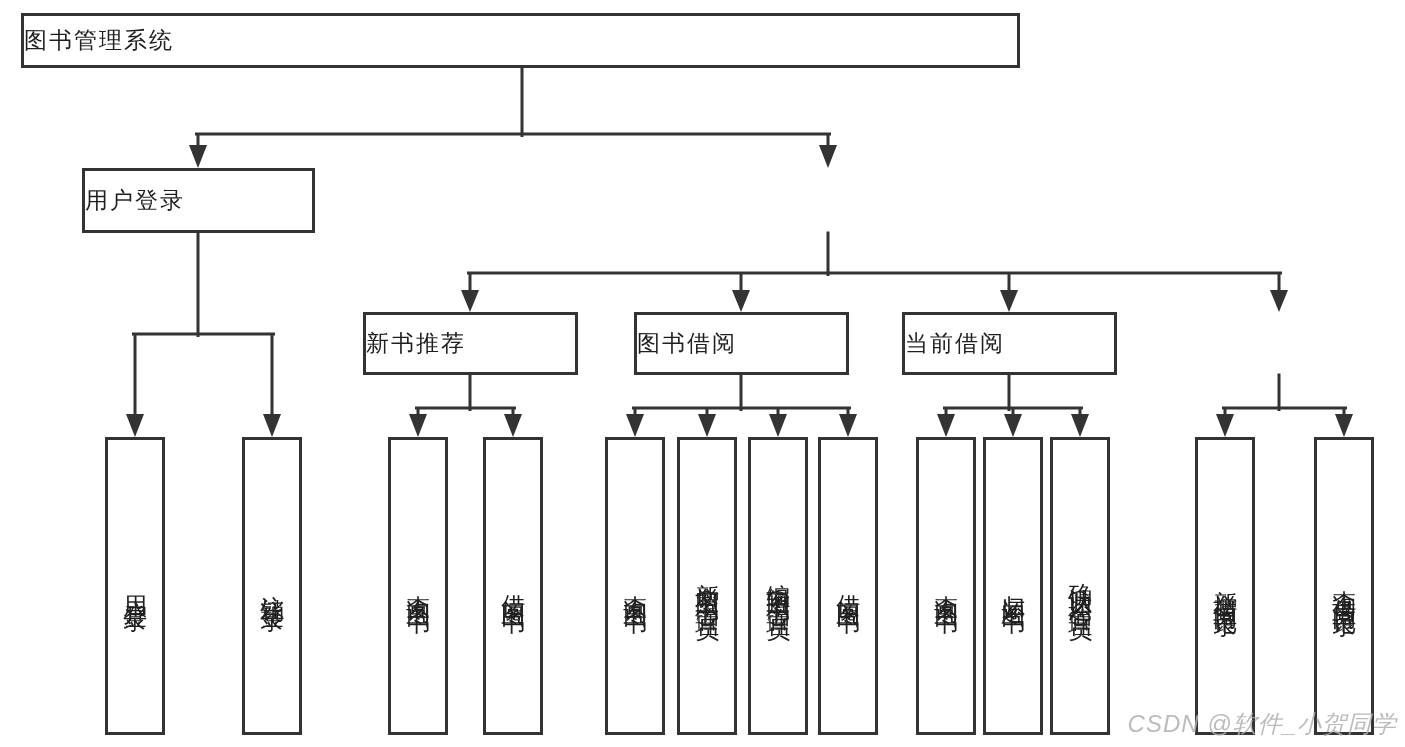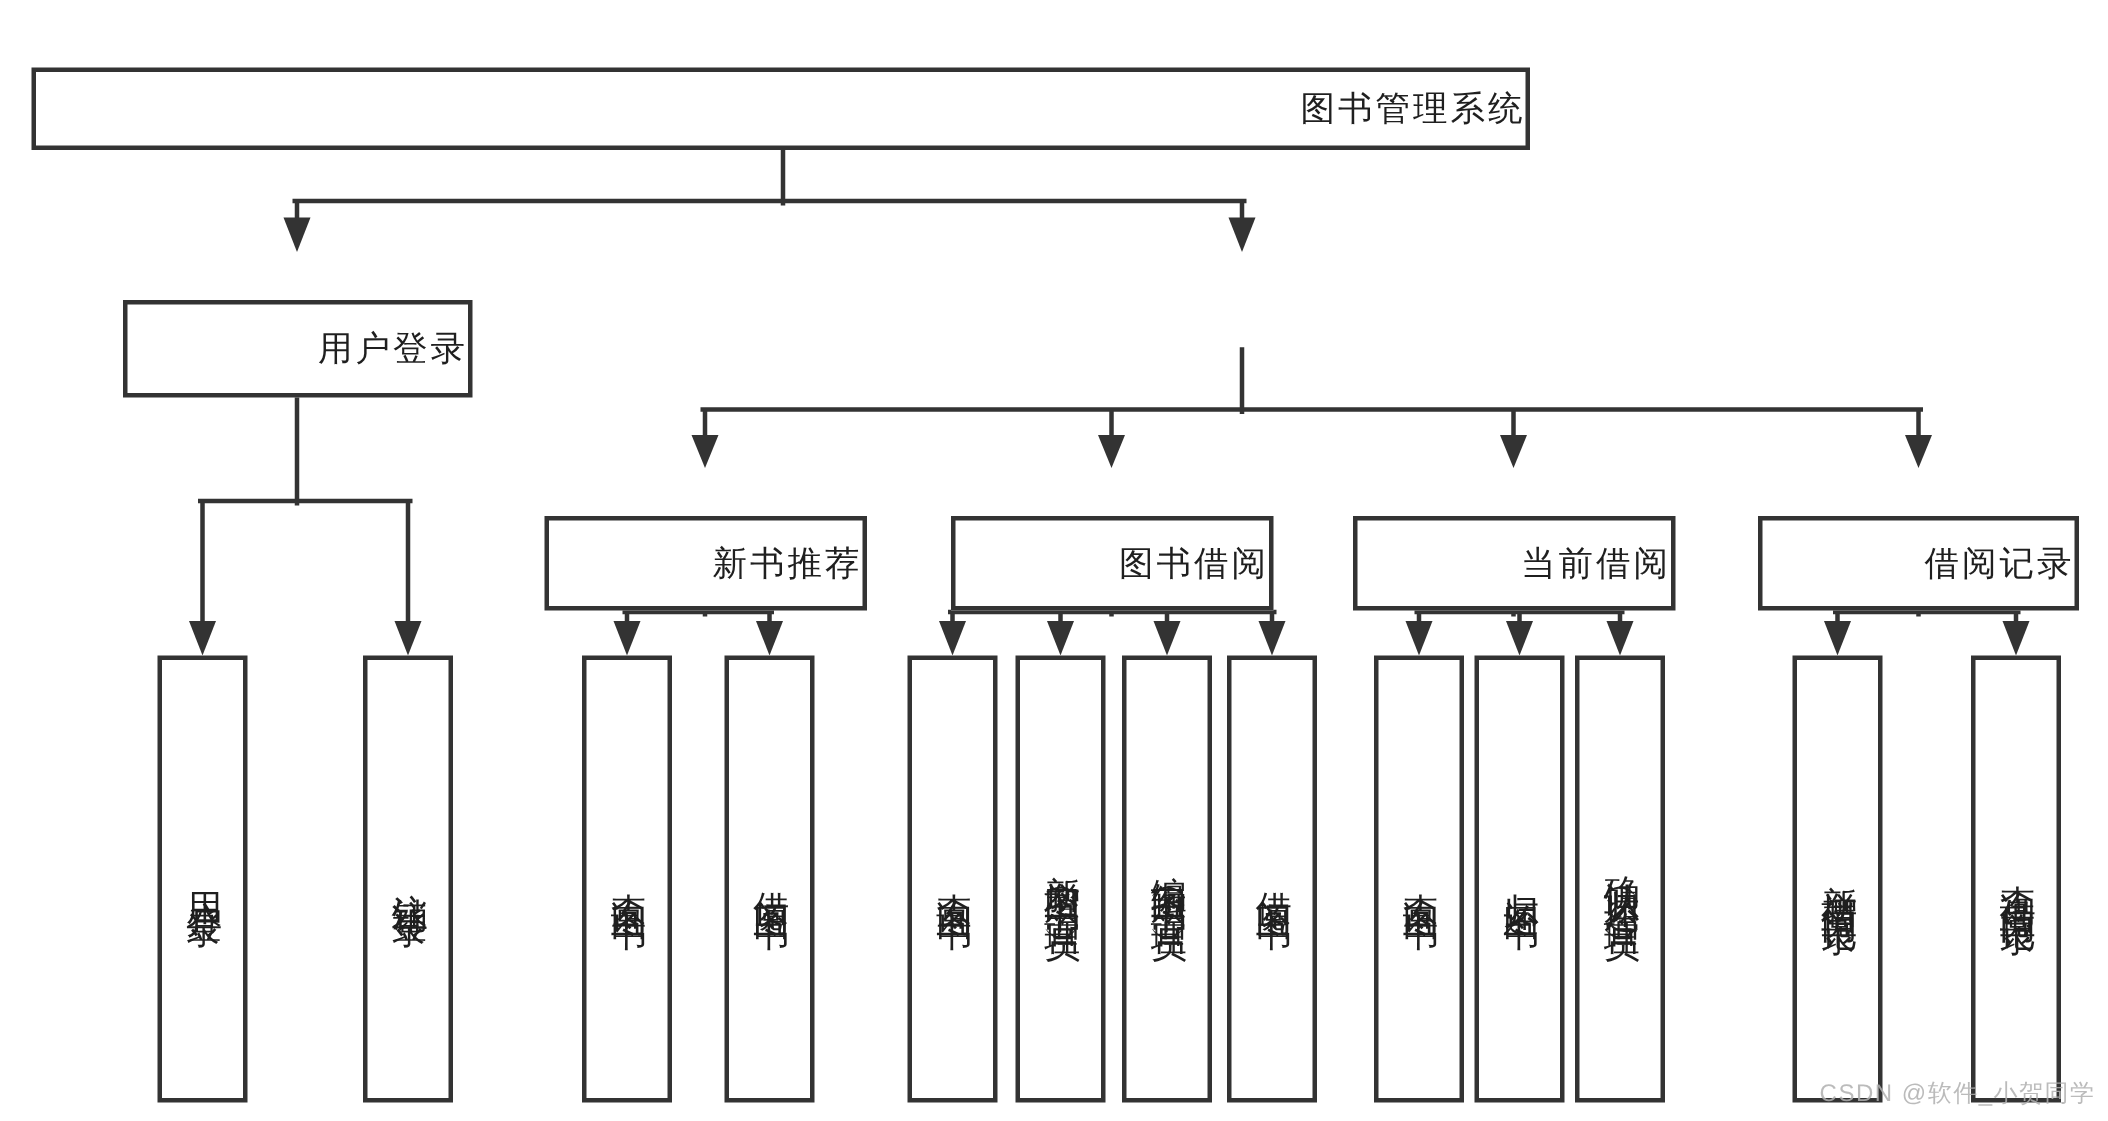--- a/index.html
+++ b/index.html
@@ -11,38 +11,38 @@
   }
   *{box-sizing:border-box;margin:0;padding:0;}
   html,body{width:1405px;height:747px;background:var(--bg);overflow:hidden;}
   body{font-family:"Liberation Sans","DejaVu Sans",sans-serif;color:var(--text);}
   #stage{position:relative;width:1405px;height:747px;background:var(--bg);}
   #connectors{position:absolute;left:0;top:0;width:1405px;height:747px;color:var(--line);pointer-events:none;}
   .node{
     position:absolute;
     background:var(--bg);
     border:3px solid var(--border);
-    display:flex;align-items:center;justify-content:flex-end;
+    display:flex;align-items:center;justify-content:flex-start;
     font-size:23px;letter-spacing:2px;line-height:1.2;
-    text-align:center;white-space:nowrap;margin-top:32px;
+    text-align:center;white-space:nowrap;
   }
   .leaf{
     position:absolute;
     background:var(--bg);
     border:3px solid var(--border);
     display:flex;align-items:center;justify-content:center;
     writing-mode:vertical-lr;text-orientation:mixed;
     font-size:24px;letter-spacing:5px;line-height:1.1;
     white-space:nowrap;
   }
   #watermark{
     position:absolute;right:8px;bottom:7px;
-    font-size:16px;letter-spacing:1px;
+    font-size:24px;letter-spacing:1px;
     color:var(--watermark);opacity:0.85;
-    z-index:5;pointer-events:none;
+    z-index:5;pointer-events:none;font-style:italic;
   }
 </style>
 </head>
 <body>
 
 <div id="stage">
 
   <svg id="connectors" viewBox="0 0 1405 747" xmlns="http://www.w3.org/2000/svg" aria-hidden="true">
     <path fill="none" stroke="currentColor" stroke-width="3" stroke-linecap="square" d="
       M522 68 V135.5 M196.5 134 H829.5 M198 134 V148 M828 134 V148
@@ -85,23 +85,20 @@
 
   <div class="node" style="left:363px;top:312px;width:215px;height:63px;">
     <span>新书推荐</span>
   </div>
   <div class="node" style="left:902px;top:312px;width:215px;height:63px;">
     <span>当前借阅</span>
   </div>
   <div class="node" style="left:634px;top:312px;width:215px;height:63px;">
     <span>图书借阅</span>
   </div>
-  <div class="node" style="left:1172px;top:312px;width:214px;height:63px;">
-    <span>借阅记录</span>
-  </div>
 
   <div class="leaf" style="left:105px;top:437px;width:60px;height:298px;">
     <span>用户登录</span>
   </div>
   <div class="leaf" style="left:242px;top:437px;width:60px;height:298px;">
     <span>注销登录</span>
   </div>
 
   <div class="leaf" style="left:388px;top:437px;width:60px;height:298px;">
     <span>查询图书</span>

